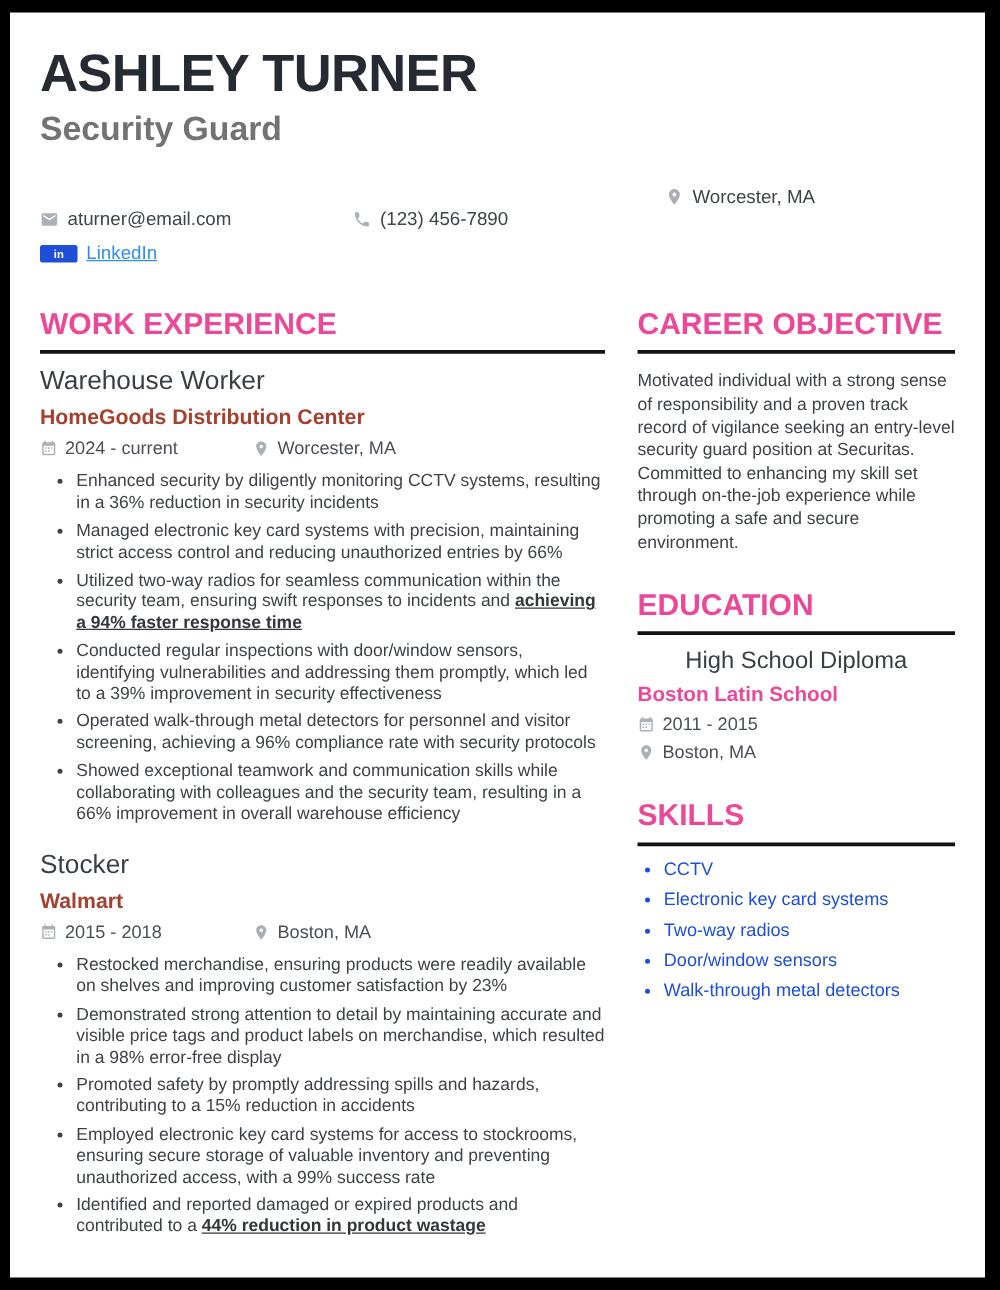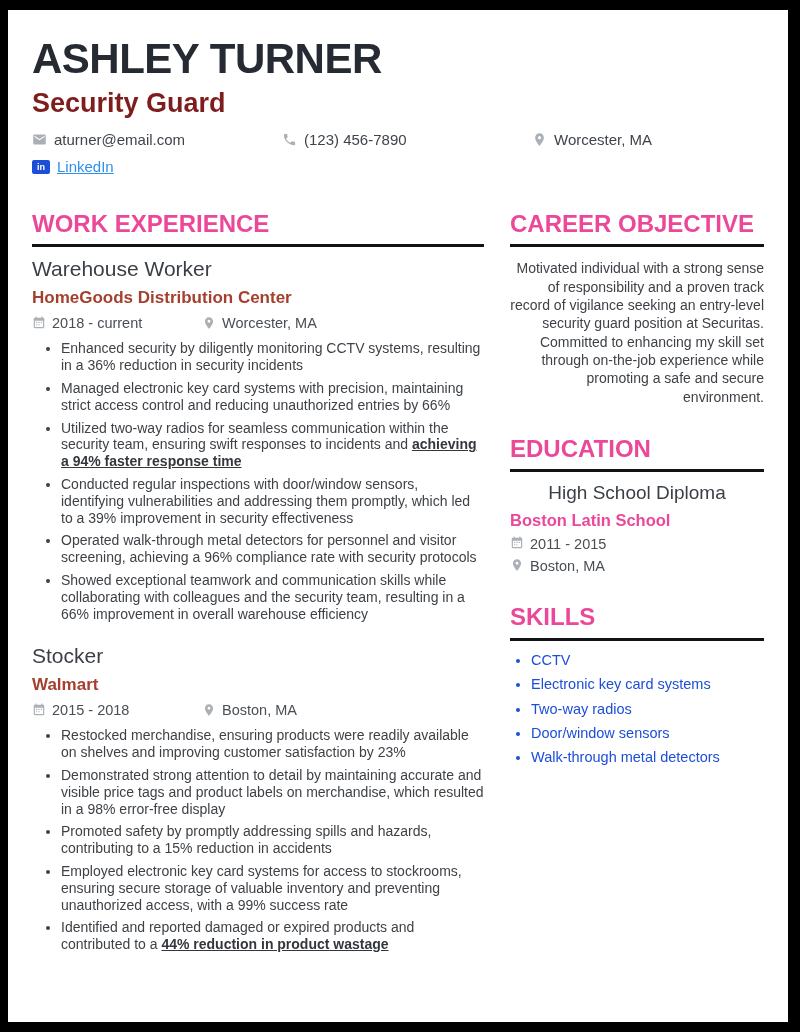--- a/index.html
+++ b/index.html
@@ -22,37 +22,37 @@
   .name {
     font-size: 42px;
     font-weight: 800;
     letter-spacing: -0.5px;
     color: #262a33;
     line-height: 1;
   }
   .job-title {
     font-size: 27px;
     font-weight: 700;
-    color: #7f1d1d;
+    color: #737373;
     margin-top: 10px;
     line-height: 1;
   }
   .contact-row {
     display: flex;
     align-items: center;
     margin-top: 14px;
     font-size: 15px;
     color: #3f444a;
   }
   .contact-item { display: flex; align-items: center; gap: 7px; }
-  .contact-item.w { width: 250px; }
+  .contact-item.w { width: 250px; margin-top: 36px; }
   .icon { display: inline-flex; flex: none; }
   .icon svg { display: block; }
   .li-badge {
-    width: 18px; height: 14px;
+    width: 30px; height: 14px;
     background: #1d4ed8;
     border-radius: 2px;
     color: #fff;
     font-size: 9px;
     font-weight: 700;
     display: inline-flex;
     align-items: center;
     justify-content: center;
   }
   .link { color: #2e90ea; text-decoration: underline; cursor: pointer; }
@@ -75,41 +75,40 @@
     padding-bottom: 7px;
     border-bottom: 3px solid #101214;
   }
 
   
   .role-title { font-size: 21px; font-weight: 400; color: #3a3f45; margin-top: 10px; }
   .company    { font-size: 17px; font-weight: 700; color: #a5402e; margin-top: 7px; }
   .meta-row   { display: flex; align-items: center; margin-top: 7px; font-size: 14.5px; color: #4a4f55; }
   .meta-item  { display: flex; align-items: center; gap: 6px; }
   .meta-item.date { width: 170px; }
-  .meta-line  { display: flex; gap: 6px; font-size: 14.5px; color: #4a4f55; margin-top: 6px; }
+  .meta-line  { display: flex; align-items: center; gap: 6px; font-size: 14.5px; color: #4a4f55; margin-top: 6px; }
 
   ul.bullets {
     margin: 9px 0 0 0;
     padding-left: 29px;
     font-size: 14px;
     line-height: 1.2;
     color: #3e4247;
   }
   ul.bullets li { margin-bottom: 6px; }
   .em-underline { font-weight: 700; text-decoration: underline; color: #33373c; }
 
   .job + .job { margin-top: 22px; }
 
   
   .objective-text {
     margin-top: 12px;
     font-size: 14px;
     line-height: 1.31;
     color: #3e4247;
-    text-align: right;
   }
   .rsection + .rsection { margin-top: 30px; }
   .edu-degree { font-size: 19px; font-weight: 400; color: #3a3f45; margin-top: 10px; text-align: center; }
   .edu-school { font-size: 16.5px; font-weight: 700; color: #ec4899; margin-top: 7px; }
 
   ul.skills {
     margin: 11px 0 0 0;
     padding-left: 21px;
     font-size: 14.5px;
     line-height: 1.2;
@@ -186,21 +185,21 @@
       <article class="job">
         <div class="role-title">Warehouse Worker</div>
         <div class="company">HomeGoods Distribution Center</div>
         <div class="meta-row">
           <span class="meta-item date">
             <span class="icon">
                 <svg width="14" height="14" fill="#aab0b6">
                   <use href="#i-cal"></use>
                 </svg>
               </span>
-            <span>2018 - current</span>
+            <span>2024 - current</span>
           </span>
           <span class="meta-item">
             <span class="icon">
                 <svg width="14" height="14" fill="#aab0b6">
                   <use href="#i-pin"></use>
                 </svg>
               </span>
             <span>Worcester, MA</span>
           </span>
         </div>

